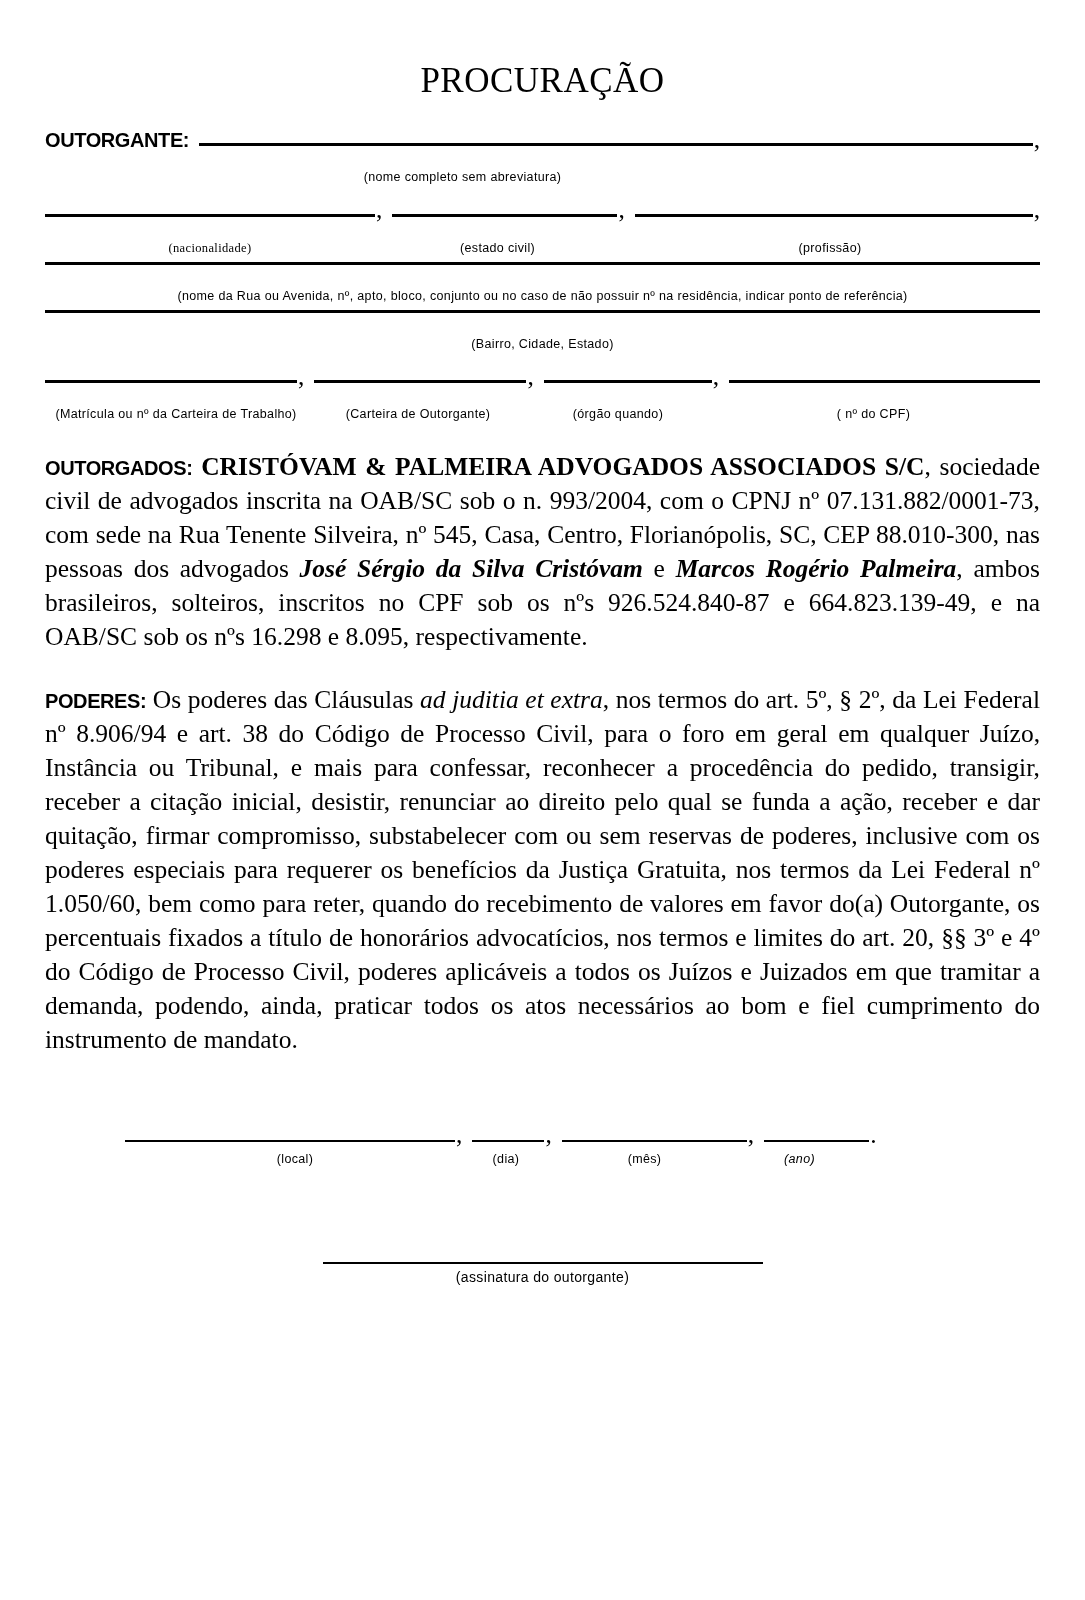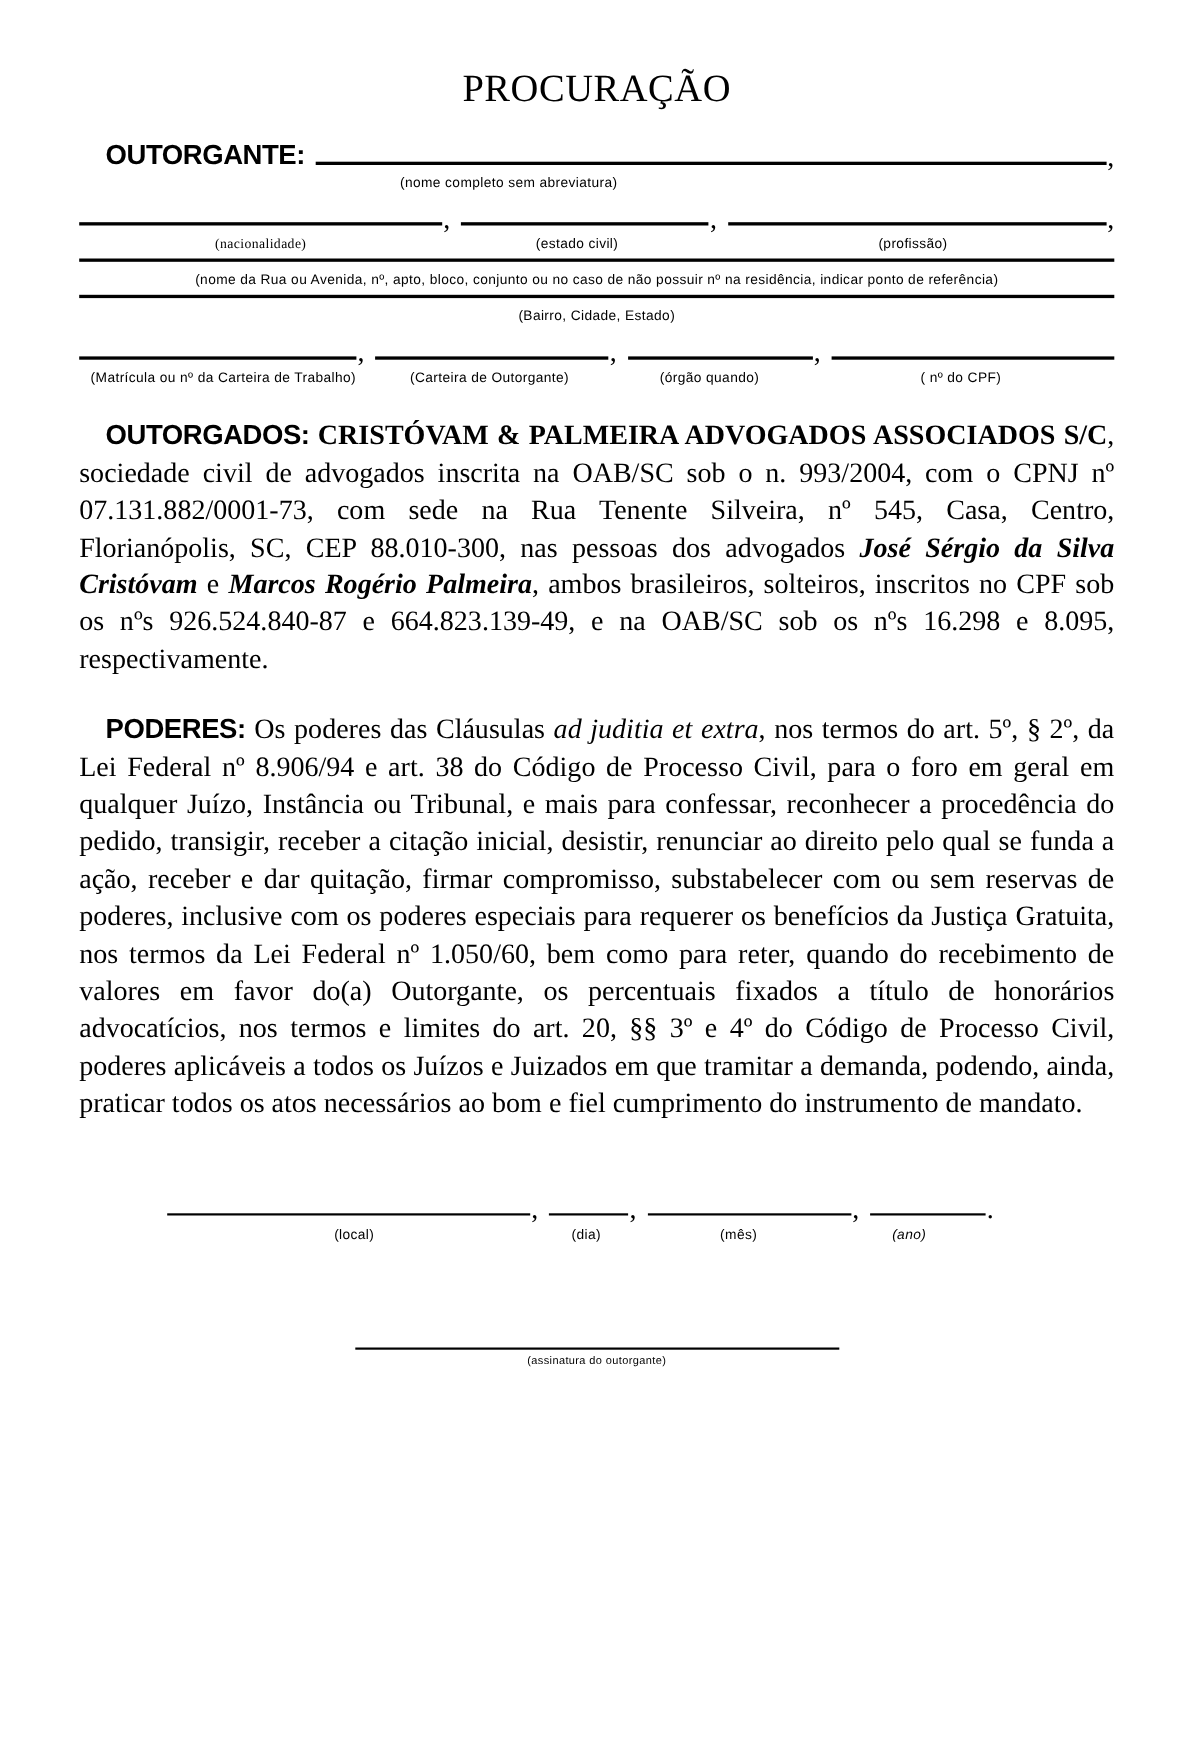--- a/index.html
+++ b/index.html
@@ -13,21 +13,21 @@
     height: 1600px;
     font-family: "Liberation Serif", "DejaVu Serif", serif;
     color: #000000;
     overflow: hidden;
   }
   .page {
     position: relative;
     width: 1085px;
     height: 1468px;
     box-sizing: border-box;
-    padding: 0 72px;
+    padding: 0 45px;
     border-radius: 15px;
   }
 
   
   .doc-title {
     text-align: center;
     font-family: "Liberation Serif", "DejaVu Serif", serif;
     font-size: 35px;
     font-weight: normal;
     letter-spacing: .5px;
@@ -49,23 +49,22 @@
   .para.poderes { margin-top: 30px; }
 
   b, .b { font-weight: bold; }
   i, .i { font-style: italic; }
   .bi { font-weight: bold; font-style: italic; }
 
   
   .runin {
     font-family: "Liberation Sans", "DejaVu Sans", sans-serif;
     font-weight: bold;
-    font-size: 25px;
+    font-size: 20px;
     letter-spacing: -0.4px;
-    margin-left: 24px;
   }
 
   
   .form-block { margin-top: 26px; }
 
   .fill-row {
     display: flex;
     align-items: flex-end;
     width: 100%;
   }
@@ -98,21 +97,21 @@
     line-height: 1;
     flex: 0 0 auto;
     padding-left: 1px;
   }
   .gap { flex: 0 0 auto; width: 10px; }
 
   
   .caption-row {
     display: flex;
     width: 100%;
-    margin-top: 3px;
+    margin-top: 18px;
     margin-bottom: 12px;
   }
   .caption {
     font-family: "Liberation Sans", "DejaVu Sans", sans-serif;
     font-size: 12.5px;
     letter-spacing: .35px;
     text-align: center;
     white-space: nowrap;
     line-height: 1.2;
   }
@@ -146,21 +145,21 @@
   
   .sign-area { margin-top: 95px; text-align: center; }
   .sign-rule {
     width: 440px;
     margin: 0 auto;
     border-bottom: 2.5px solid #000;
     height: 0;
   }
   .sign-caption {
     font-family: "Liberation Sans", "DejaVu Sans", sans-serif;
-    font-size: 10px;
+    font-size: 14px;
     letter-spacing: .35px;
     margin-top: 5px;
     text-align: center;
   }
 </style>
 </head>
 <body>
 
 <div class="page">
 

